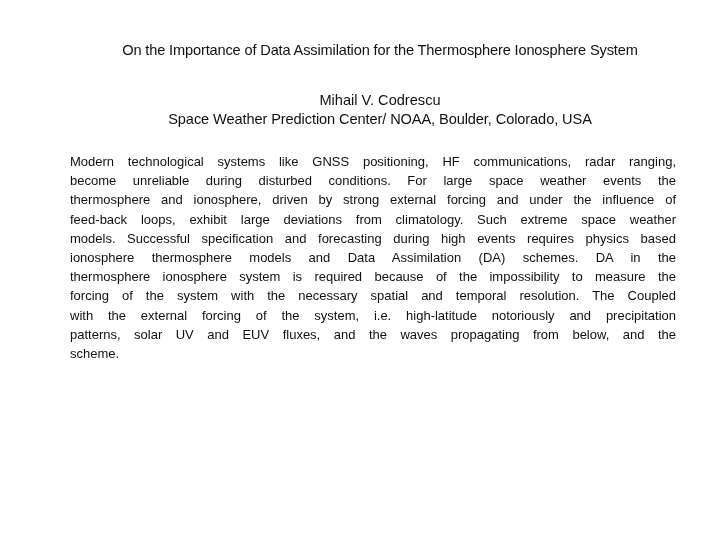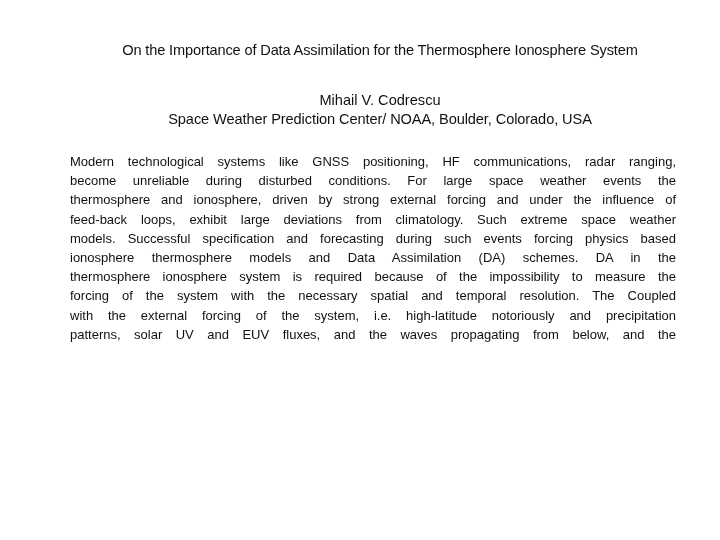--- a/index.html
+++ b/index.html
@@ -70,20 +70,21 @@
 <div>
   <div class="title">On the Importance of Data Assimilation for the Thermosphere Ionosphere System</div>
   <div class="author">Mihail V. Codrescu</div>
   <div class="affiliation">Space Weather Prediction Center/ NOAA, Boulder, Colorado, USA</div>
 
   <div class="abstract">
     <span class="line">Modern technological systems like GNSS positioning, HF communications, radar ranging,</span>
     <span class="line">become unreliable during disturbed conditions. For large space weather events the</span>
     <span class="line">thermosphere and ionosphere, driven by strong external forcing and under the influence of</span>
     <span class="line">feed-back loops, exhibit large deviations from climatology. Such extreme space weather</span>
-    <span class="line">models. Successful specification and forecasting during such events forcing physics based</span>
+    <span class="line">models. Successful specification and forecasting during high events requires physics based</span>
     <span class="line">ionosphere thermosphere models and Data Assimilation (DA) schemes. DA in the</span>
     <span class="line">thermosphere ionosphere system is required because of the impossibility to measure the</span>
     <span class="line">forcing of the system with the necessary spatial and temporal resolution. The Coupled</span>
     <span class="line">with the external forcing of the system, i.e. high-latitude notoriously and precipitation</span>
     <span class="line">patterns, solar UV and EUV fluxes, and the waves propagating from below, and the</span>
+    <span class="line last">scheme.</span>
   </div>
 </div>
 
 </body></html>

